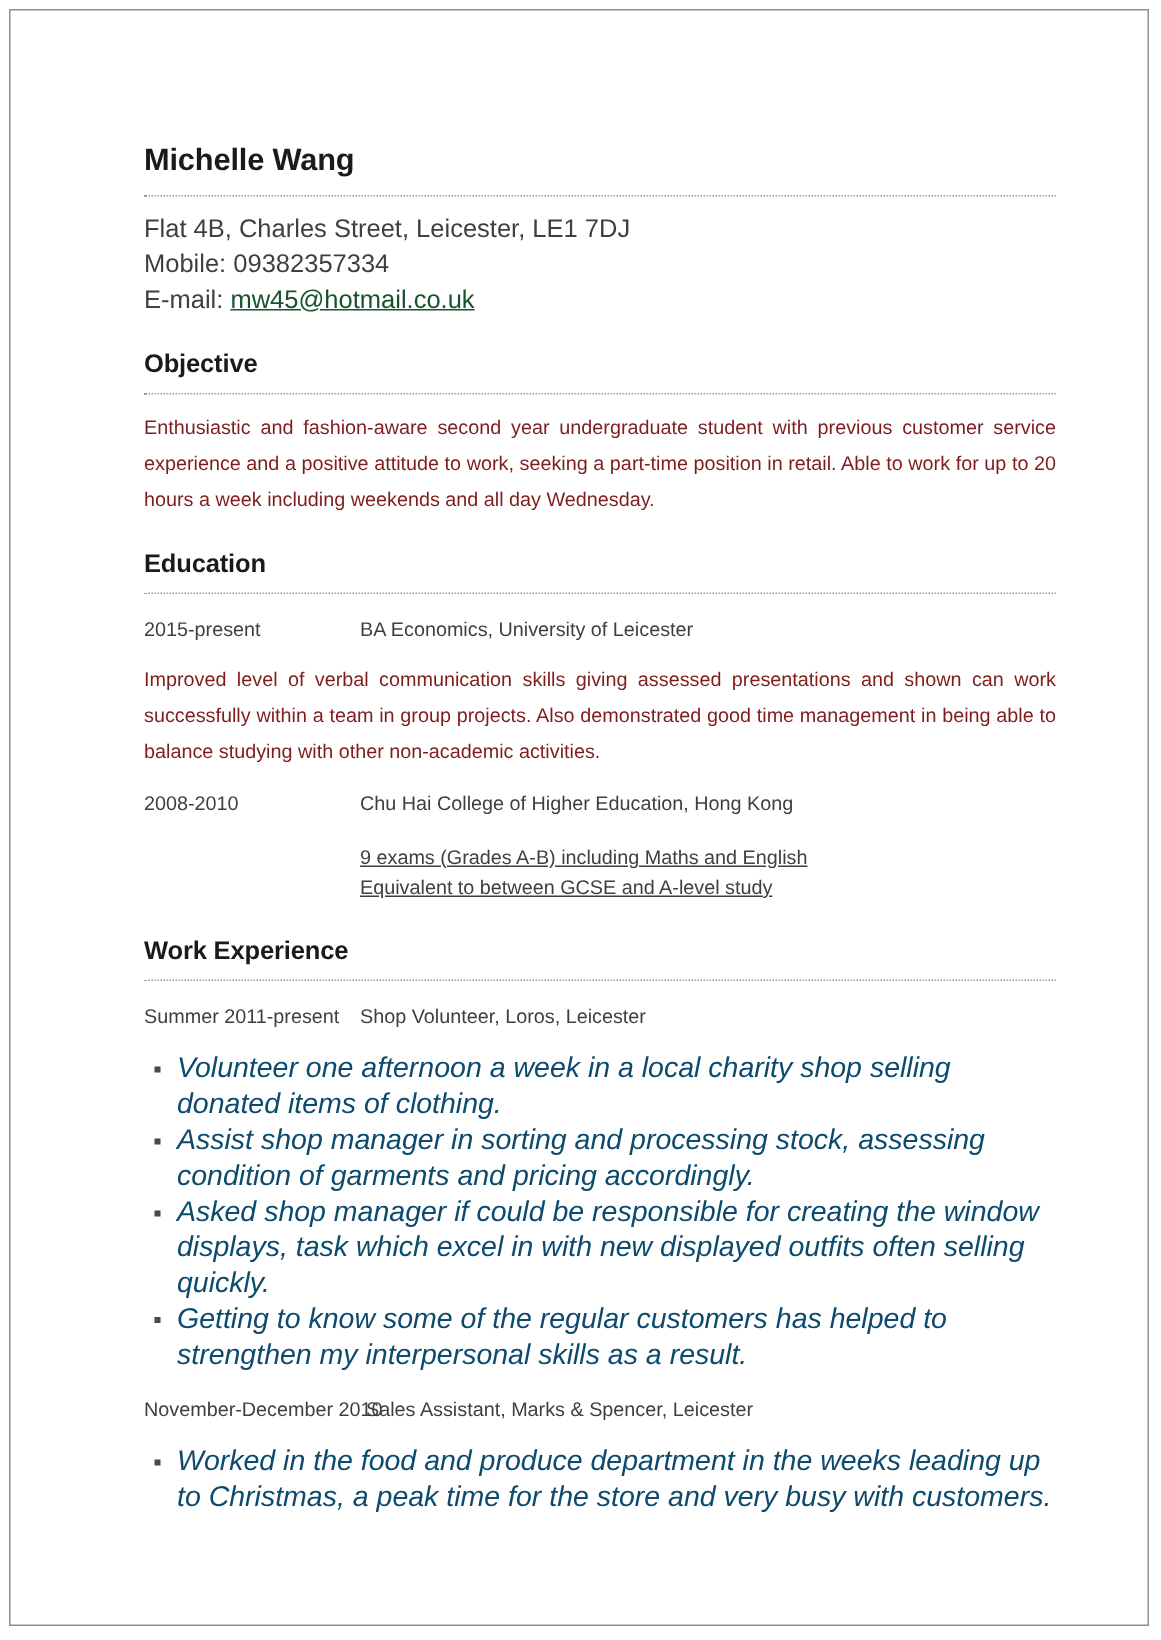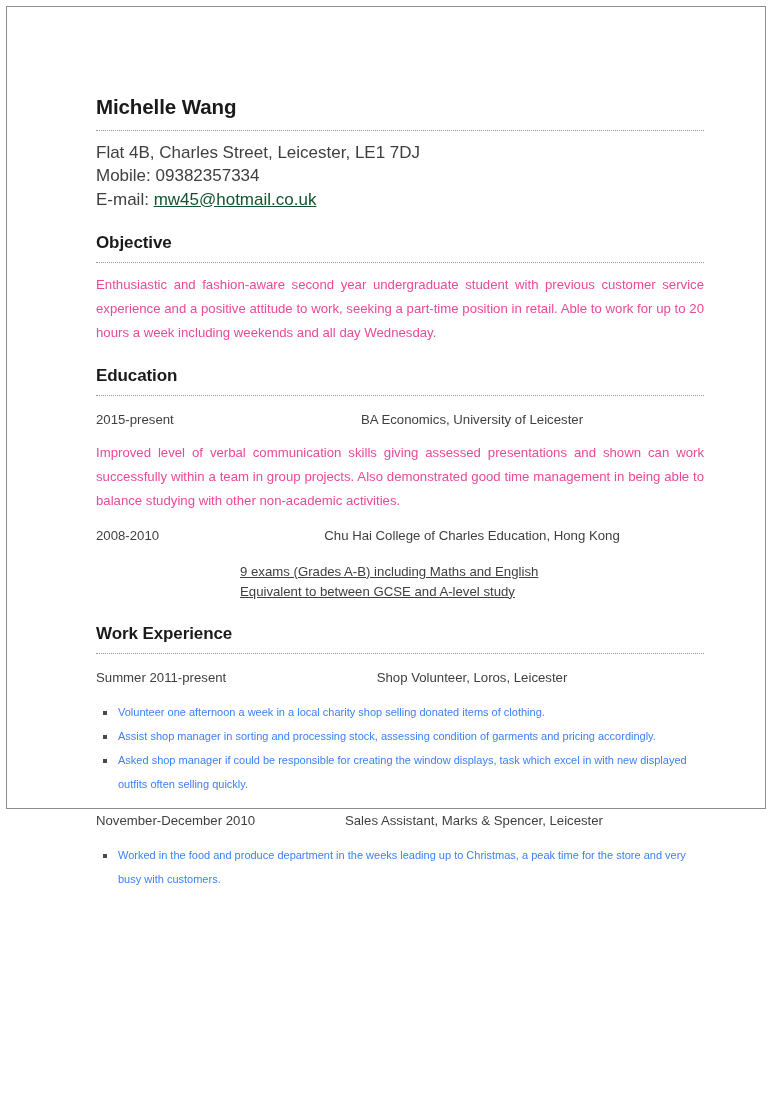--- a/index.html
+++ b/index.html
@@ -13,21 +13,21 @@
     font-family: "Liberation Sans", sans-serif;
     color: #3b3b3b;
     overflow: hidden;
   }
 
   .page {
     position: absolute;
     left: 6px;
     top: 6px;
     width: 760px;
-    height: 803px;
+    height: 1078px;
     background: #ffffff;
     border: 1px solid #8e8e8e;
     box-sizing: border-box;
   }
 
   .content {
     position: absolute;
     left: 89px;
     top: 88px;
     width: 608px;
@@ -69,21 +69,21 @@
     font-weight: bold;
     color: #1a1a1a;
     letter-spacing: -0.1px;
     margin: 22px 0 8px 0;
   }
 
   
   .para {
     font-size: 13.2px;
     line-height: 23.8px;
-    color: #ec4899;
+    color: #7f1d1d;
     text-align: justify;
     margin: 9px 0 0 0;
   }
 
   
   .entry-row {
     display: flex;
     font-size: 13.2px;
     line-height: 23.5px;
     color: #3f3f3f;
@@ -94,45 +94,45 @@
     flex: 0 0 144px;
     white-space: nowrap;
   }
   .entry-date.wide {
     width: 148px;
     flex: 0 0 148px;
   }
   .entry-detail {
     flex: 1 1 auto;
     white-space: nowrap;
-    text-align: center;
   }
   .sub-detail {
     margin-left: 144px;
     font-size: 13.2px;
     line-height: 20px;
     color: #3f3f3f;
     margin-top: 14px;
     text-decoration: underline;
   }
   .sub-detail div { white-space: nowrap; }
 
   
   .bullets {
     list-style: none;
     margin: 12px 0 0 0;
     padding: 0;
   }
   .bullets li {
     position: relative;
     padding-left: 22px;
-    font-size: 11px;
+    font-size: 19px;
     line-height: 23.8px;
-    color: #3b82f6;
+    color: #0c4a6e;
     margin-bottom: 0;
+    font-style: italic;
   }
   .bullets li .sq {
     position: absolute;
     left: 7px;
     top: 10px;
     width: 4px;
     height: 4px;
     background: #4a4a4a;
   }
 </style>
@@ -157,38 +157,39 @@
     <div class="rule"></div>
 
     <div class="entry-row">
       <div class="entry-date">2015-present</div>
       <div class="entry-detail">BA Economics, University of Leicester</div>
     </div>
     <p class="para">Improved level of verbal communication skills giving assessed presentations and shown can work successfully within a team in group projects. Also demonstrated good time management in being able to balance studying with other non-academic activities.</p>
 
     <div class="entry-row">
       <div class="entry-date">2008-2010</div>
-      <div class="entry-detail">Chu Hai College of Charles Education, Hong Kong</div>
+      <div class="entry-detail">Chu Hai College of Higher Education, Hong Kong</div>
     </div>
     <div class="sub-detail">
       <div>9 exams (Grades A-B) including Maths and English</div>
       <div>Equivalent to between GCSE and A-level study</div>
     </div>
 
     <h2 class="section-heading">Work Experience</h2>
     <div class="rule"></div>
 
     <div class="entry-row">
       <div class="entry-date">Summer 2011-present</div>
       <div class="entry-detail">Shop Volunteer, Loros, Leicester</div>
     </div>
     <ul class="bullets">
       <li><span class="sq"></span><span>Volunteer one afternoon a week in a local charity shop selling donated items of clothing.</span></li>
       <li><span class="sq"></span><span>Assist shop manager in sorting and processing stock, assessing condition of garments and pricing accordingly.</span></li>
       <li><span class="sq"></span><span>Asked shop manager if could be responsible for creating the window displays, task which excel in with new displayed outfits often selling quickly.</span></li>
+      <li><span class="sq"></span><span>Getting to know some of the regular customers has helped to strengthen my interpersonal skills as a result.</span></li>
     </ul>
 
     <div class="entry-row">
       <div class="entry-date wide">November-December 2010</div>
       <div class="entry-detail">Sales Assistant, Marks &amp; Spencer, Leicester</div>
     </div>
     <ul class="bullets">
       <li><span class="sq"></span><span>Worked in the food and produce department in the weeks leading up to Christmas, a peak time for the store and very busy with customers.</span></li>
     </ul>
 

